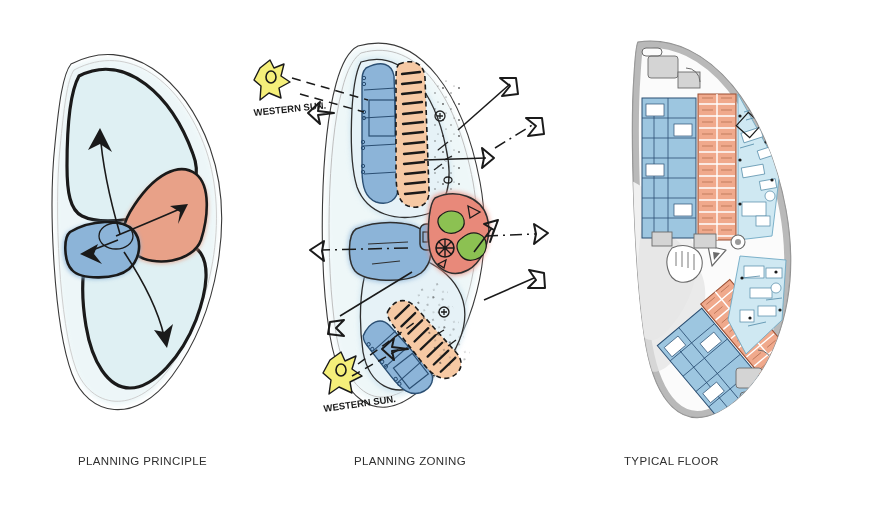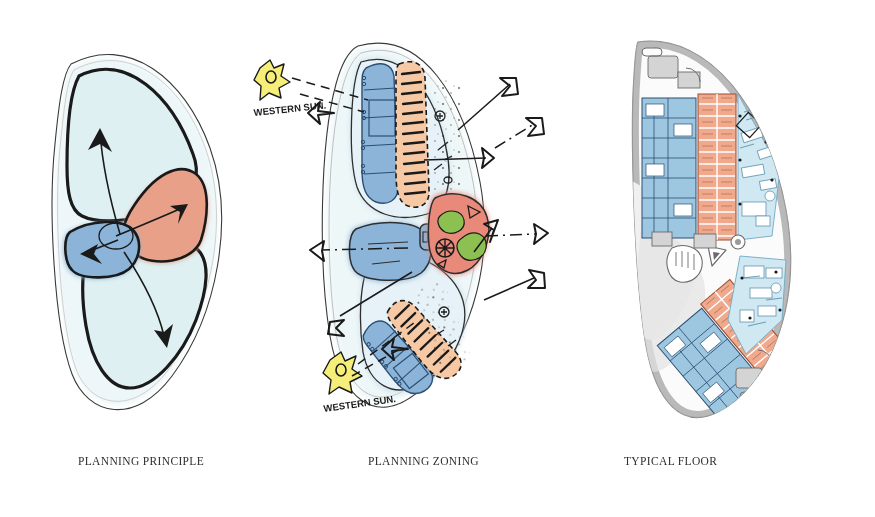--- a/index.html
+++ b/index.html
@@ -29,24 +29,24 @@
   #panel-floor     { left: 590px; width: 265px; }
   .panel svg { display: block; width: 100%; height: 100%; overflow: visible; }
 
   .caption {
     position: absolute;
     top: 455px;
     font-size: 11.5px;
     letter-spacing: 0.35px;
     color: #2f2f2f;
     white-space: nowrap;
-    font-family: Liberation Serif, serif;
+    font-family: Liberation Sans, sans-serif;
   }
   #caption-principle { left: 78px; }
-  #caption-zoning    { left: 368px; }
+  #caption-zoning    { left: 354px; }
   #caption-floor     { left: 624px; }
 </style>
 </head>
 <body>
 
 <div class="board">
 
   <div class="panel" id="panel-principle">
     <svg viewBox="0 0 265 410" preserveAspectRatio="xMidYMid meet">
       <defs>

